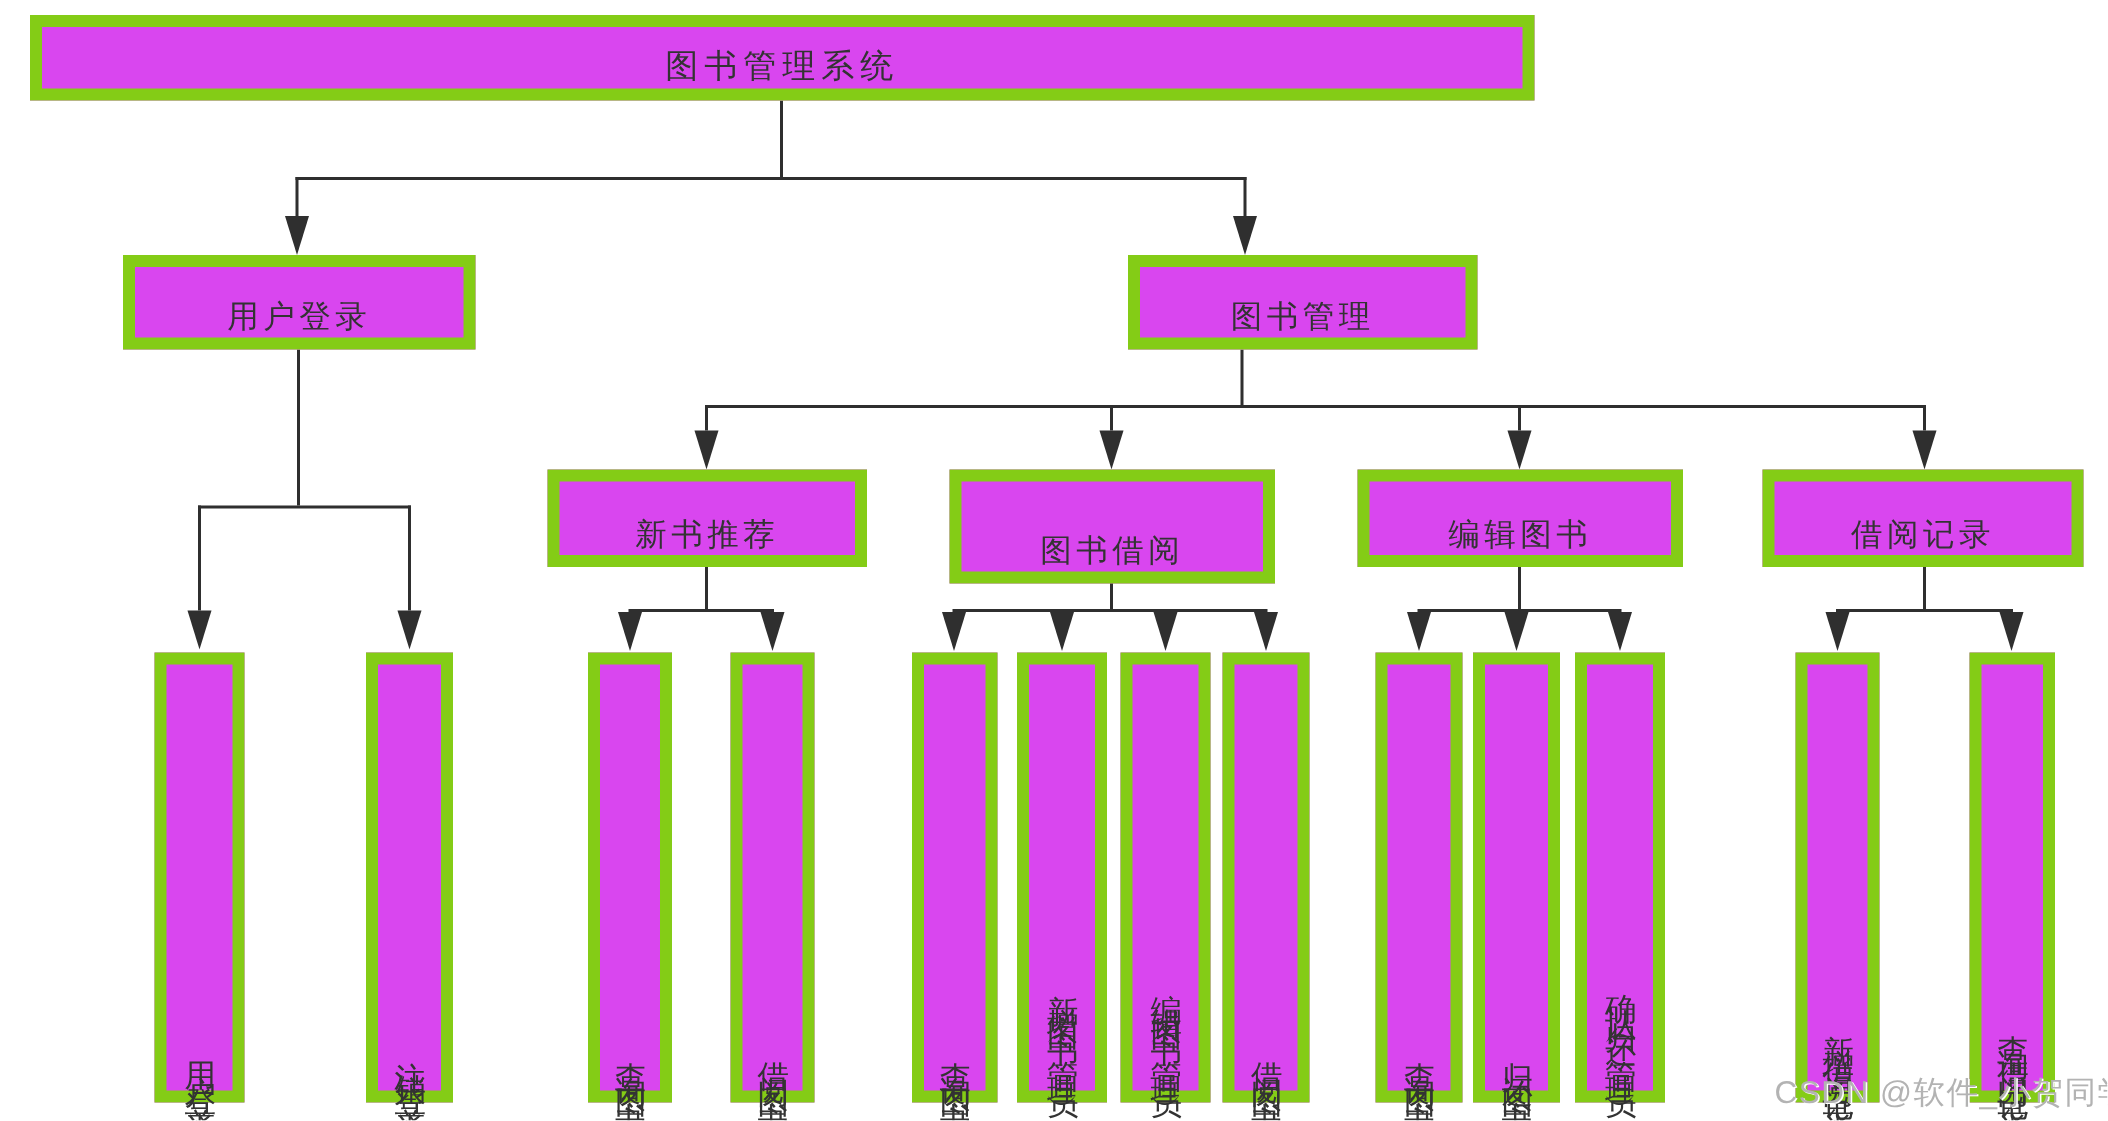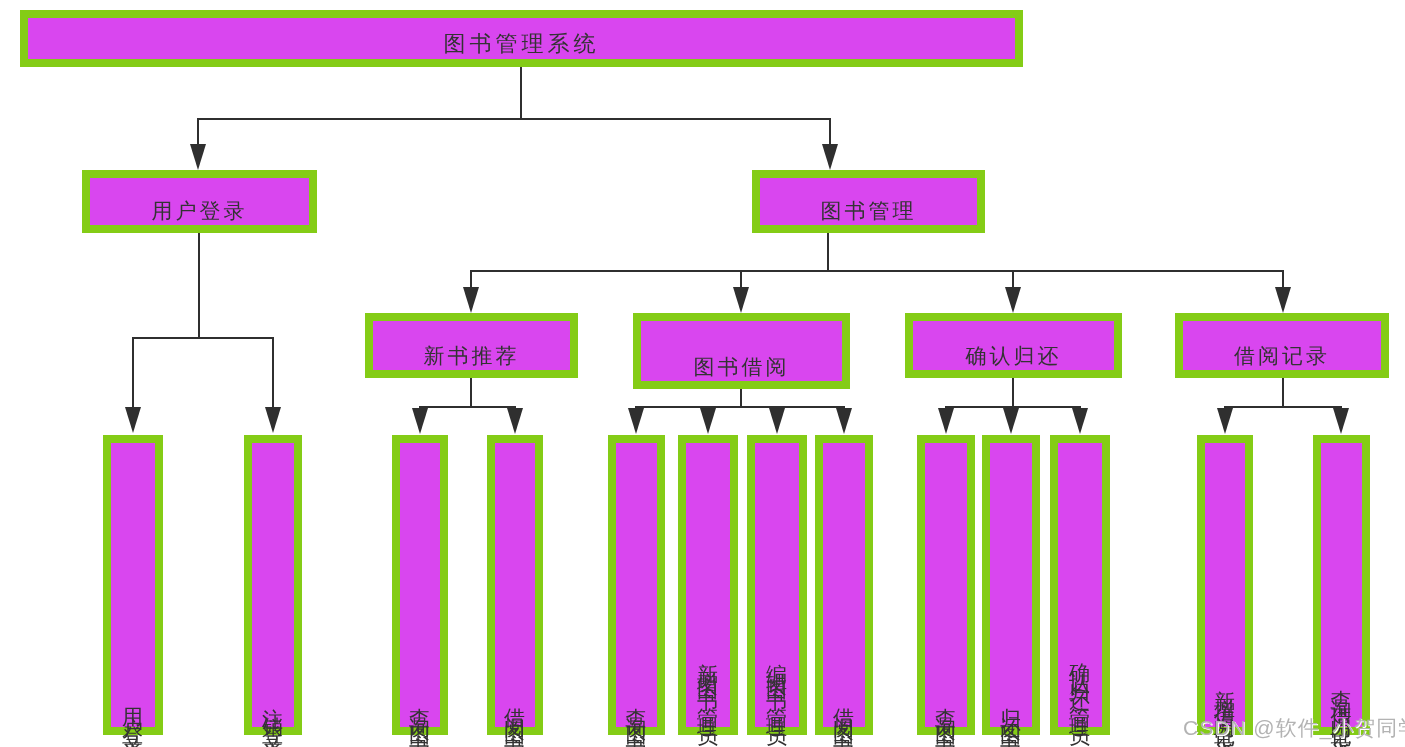--- a/index.html
+++ b/index.html
@@ -99,21 +99,21 @@
   <div class="arw" style="left:1005px; top:287px;"></div>
   <div class="arw" style="left:1275px; top:287px;"></div>
 
   <div class="box h" style="left:365px; top:313px; width:213px; height:65px;font-family:Liberation Mono, monospace;">
     <span>新书推荐</span>
   </div>
   <div class="box h" style="left:633px; top:313px; width:217px; height:76px;">
     <span>图书借阅</span>
   </div>
   <div class="box h" style="left:905px; top:313px; width:217px; height:65px;">
-    <span>确认归还</span>
+    <span>编辑图书</span>
   </div>
   <div class="box h" style="left:1175px; top:313px; width:214px; height:65px;">
     <span>借阅记录</span>
   </div>
 
   <div class="vline" style="left:470px; top:378px; height:28px;"></div>
   <div class="vline" style="left:740px; top:378px; height:28px;"></div>
   <div class="vline" style="left:1012px; top:378px; height:28px;"></div>
   <div class="vline" style="left:1282px; top:378px; height:28px;"></div>
 

